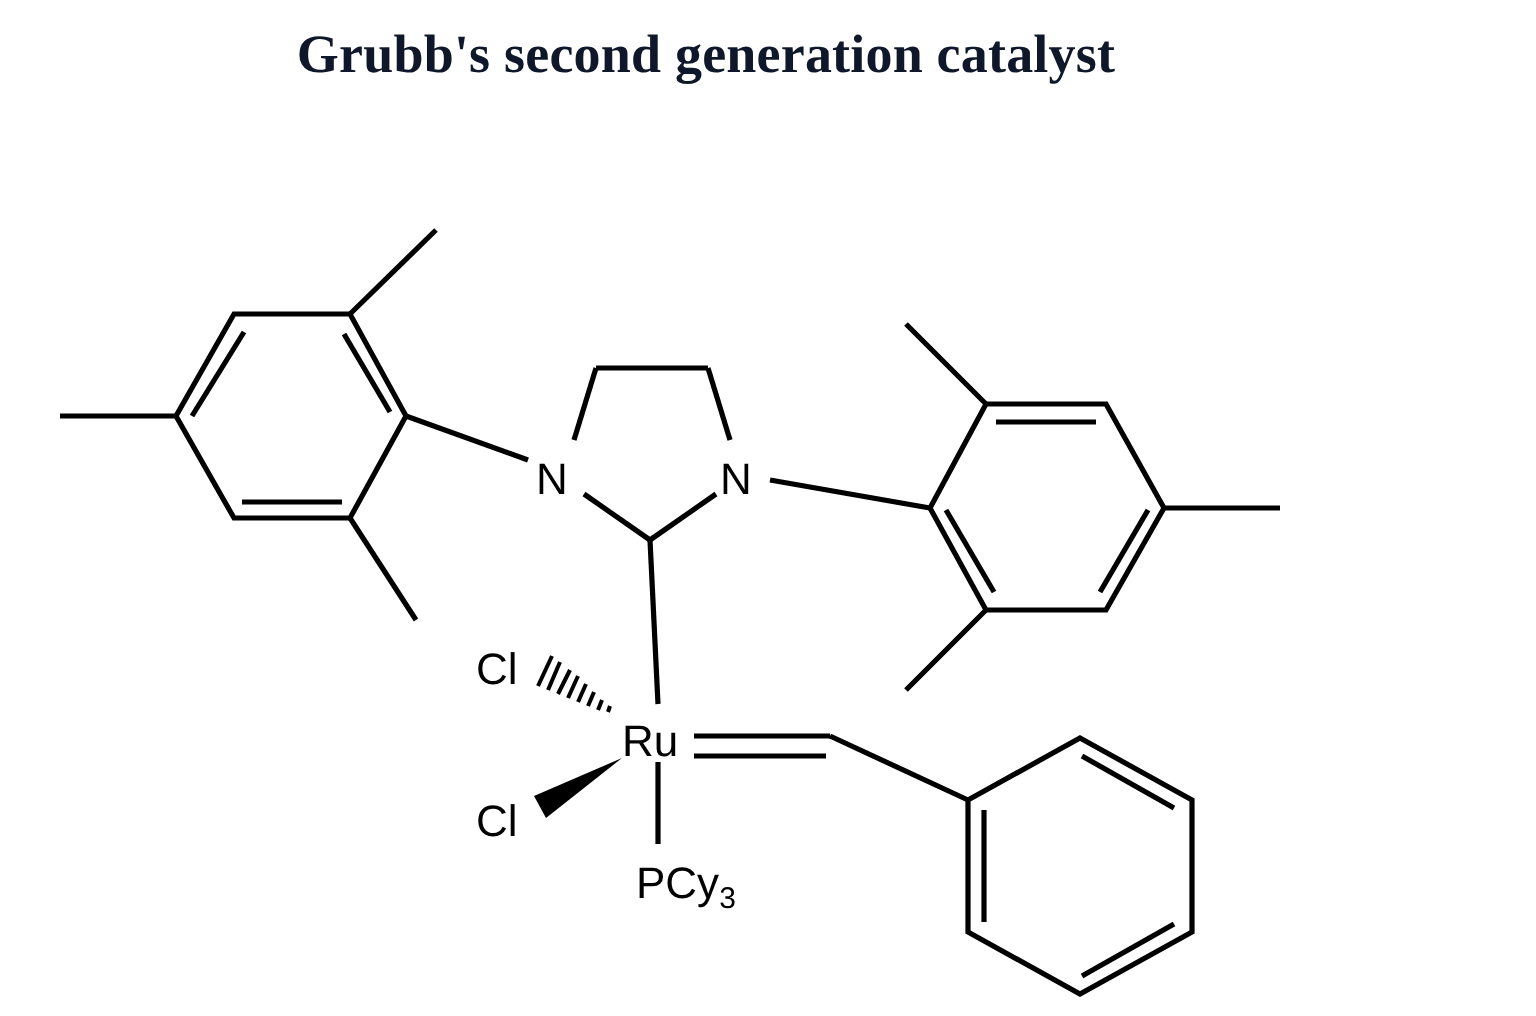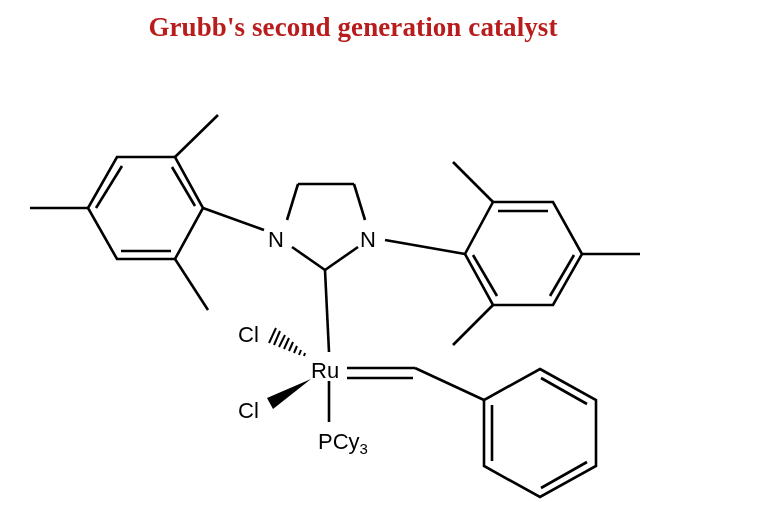--- a/index.html
+++ b/index.html
@@ -1,20 +1,20 @@
 <!DOCTYPE html>
 <html><head>
 <meta charset="utf-8">
 <style>
   html, body { margin: 0; padding: 0; background: #ffffff; }
   body { width: 768px; height: 508px; position: relative; overflow: hidden; }
   .title {
     position: absolute; left: 0; top: 12px; width: 706px; text-align: center;
     font-family: "Liberation Serif", "DejaVu Serif", serif;
-    font-weight: bold; font-size: 27px; color: #b91c1c; letter-spacing: 0.1px;
+    font-weight: bold; font-size: 27px; color: #0f172a; letter-spacing: 0.1px;
   }
   svg.mol { position: absolute; left: 0; top: 0; }
   .atom { font-family: "Liberation Sans", "DejaVu Sans", sans-serif; font-size: 22px; fill: #000; }
   .sub { font-size: 15px; }
   .bond { stroke: #000; stroke-width: 2.6; fill: none; stroke-linecap: butt; }
 </style>
 </head>
 <body>
 
 <div class="title">Grubb's second generation catalyst</div>

